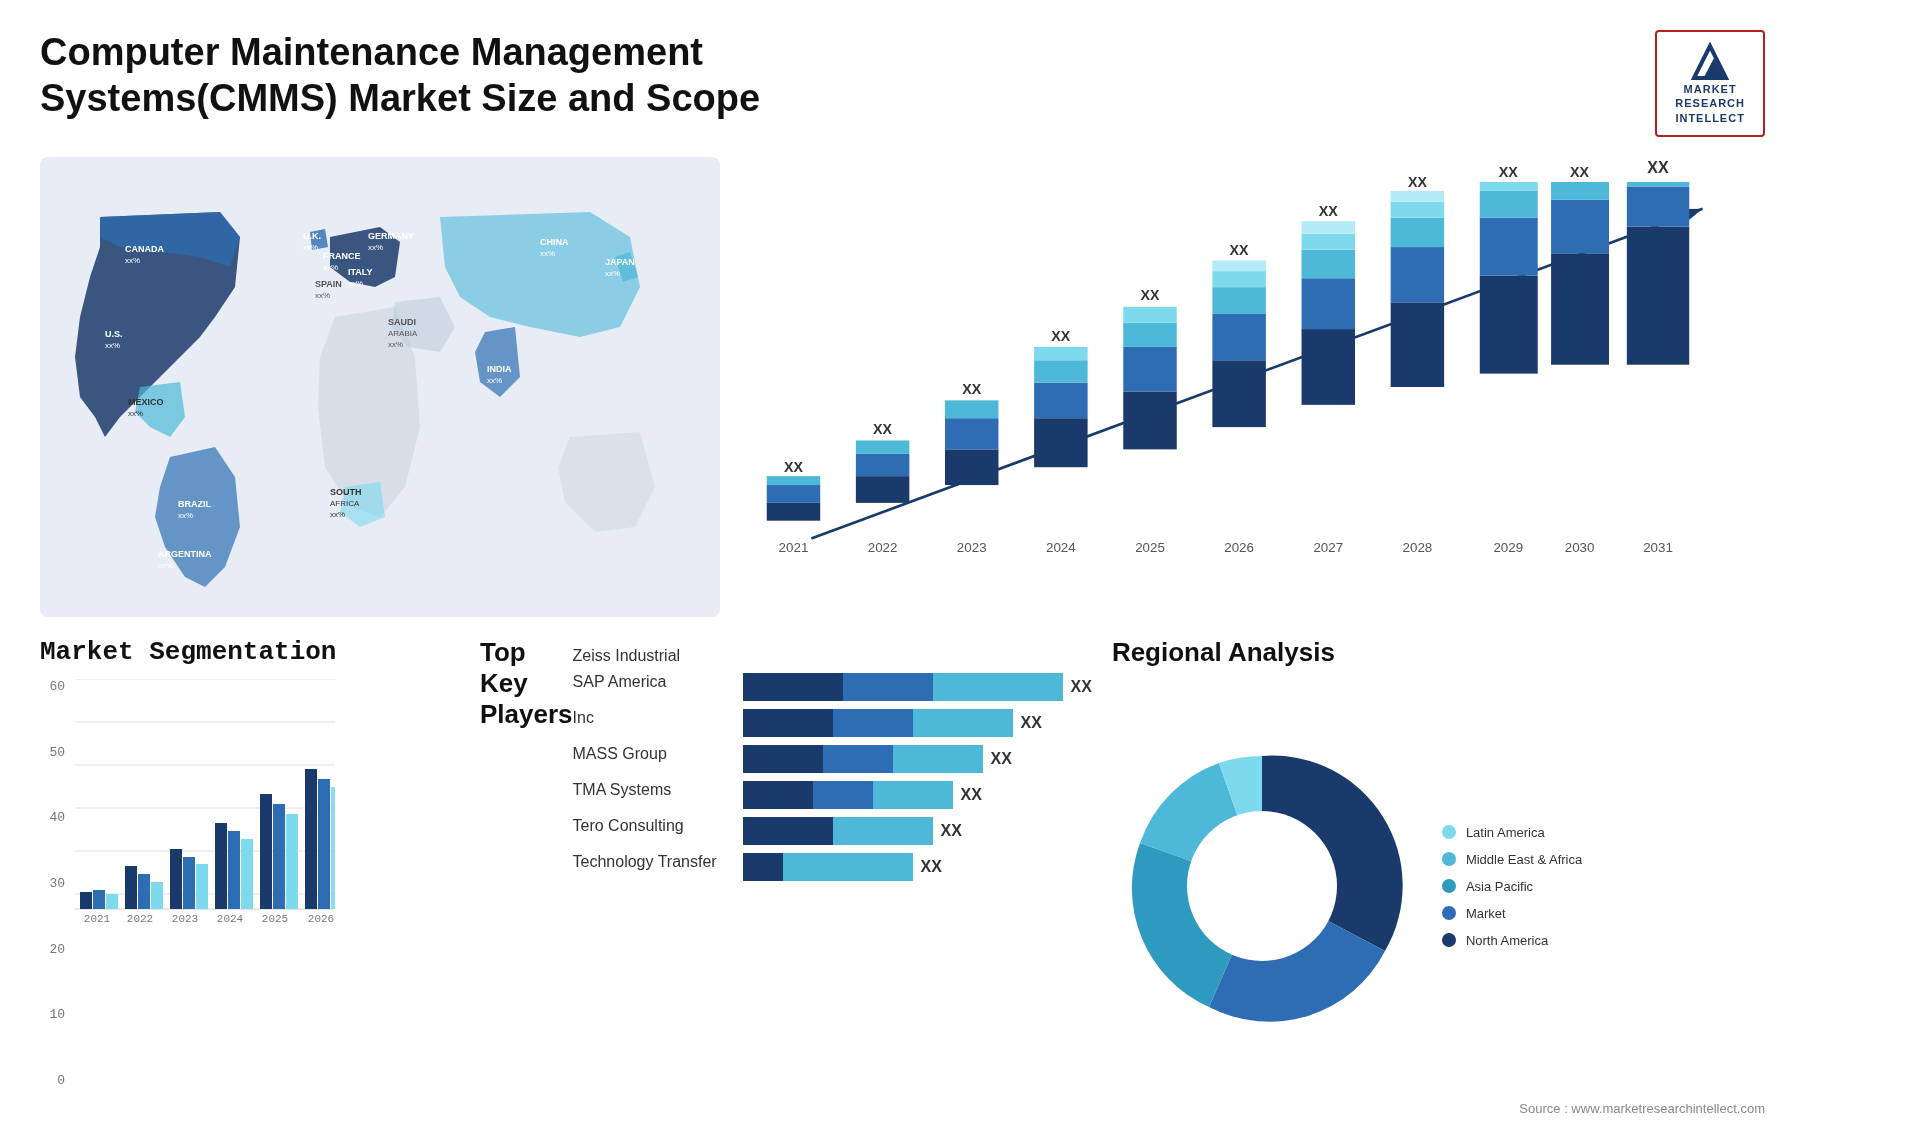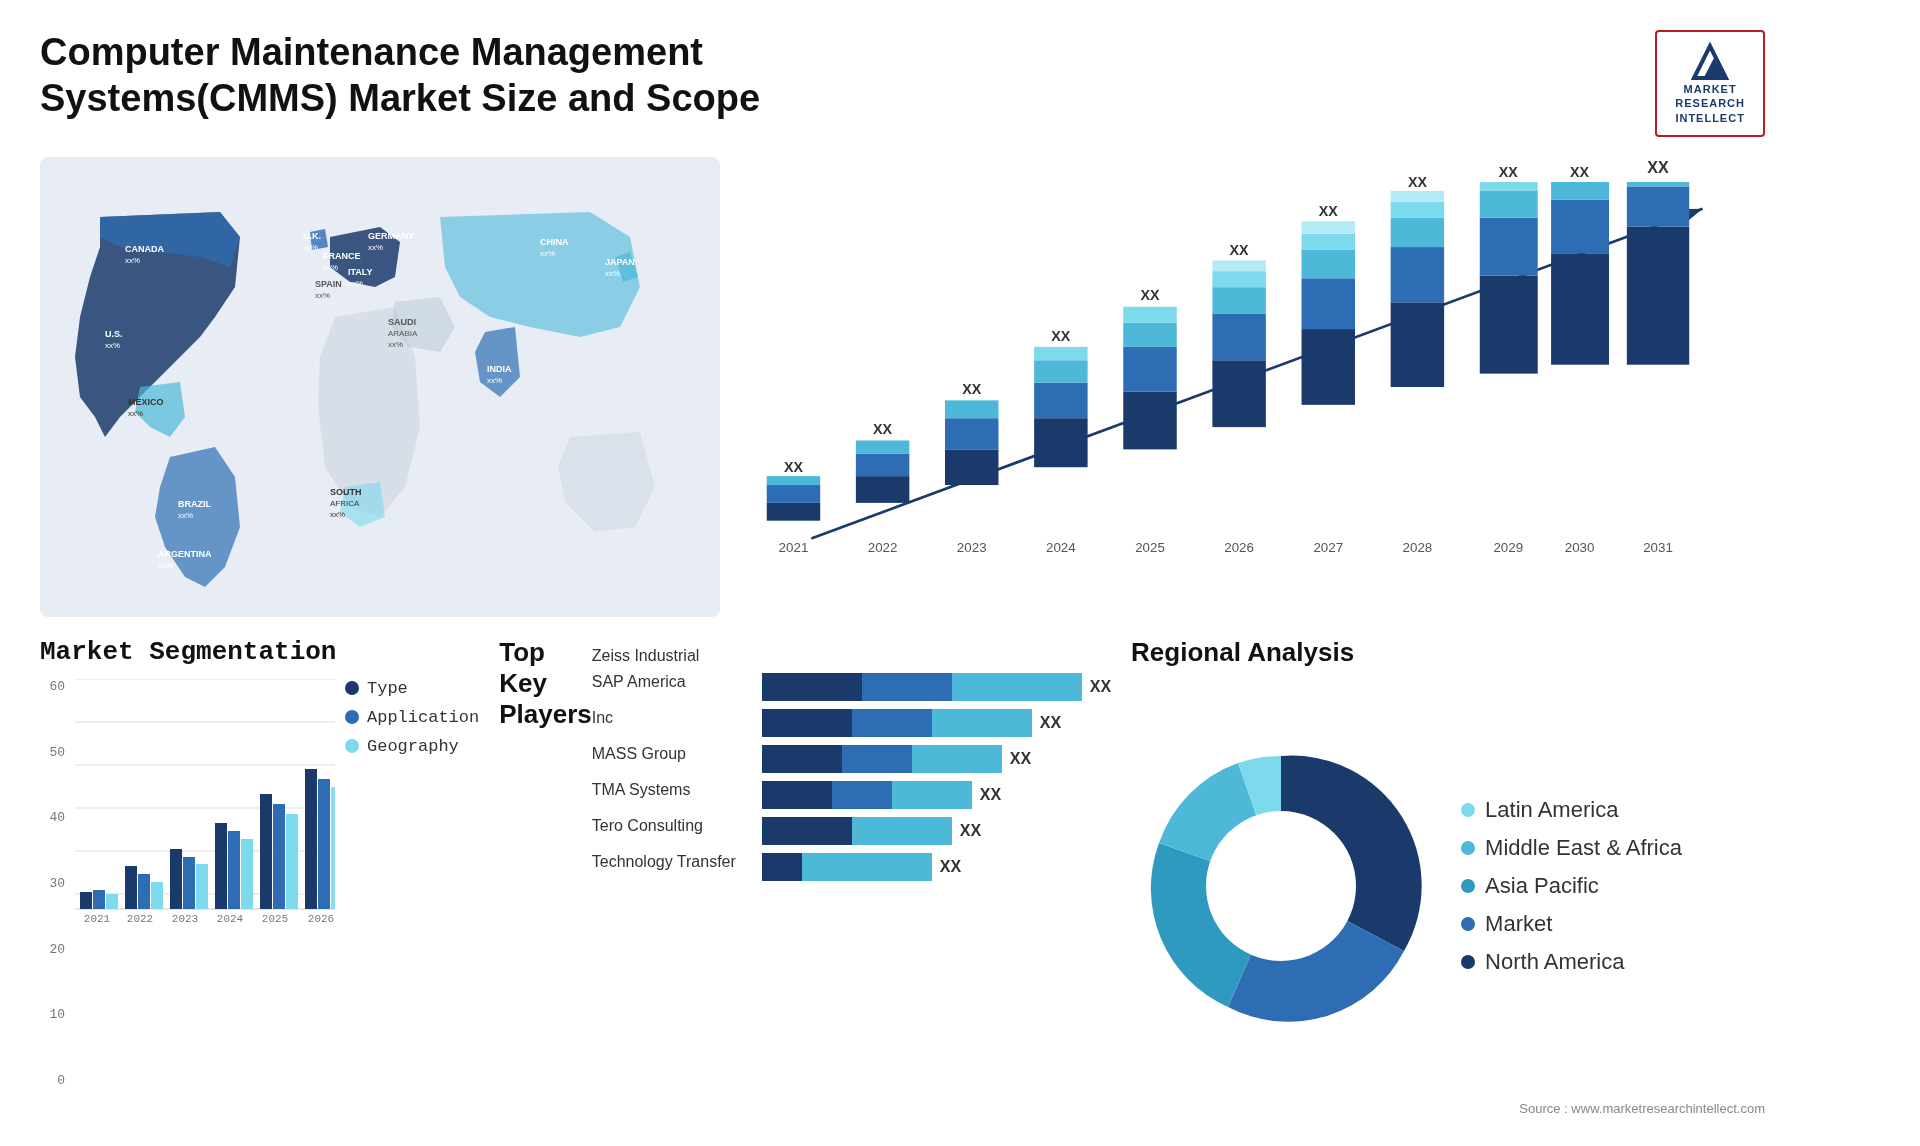--- a/index.html
+++ b/index.html
@@ -190,21 +190,21 @@
     }
     .regional-legend {
       display: flex;
       flex-direction: column;
       gap: 12px;
     }
     .reg-legend-item {
       display: flex;
       align-items: center;
       gap: 10px;
-      font-size: 22px;
+      font-size: 13px;
       color: #333;
     }
     .reg-legend-dot {
       width: 14px;
       height: 14px;
       border-radius: 50%;
     }
 
     .source-text {
       text-align: right;
@@ -455,34 +455,20 @@
           <rect x="198" y="125" width="12" height="105" fill="#2e6db4"></rect>
           <rect x="211" y="135" width="12" height="95" fill="#7dd9ec"></rect>
           <text x="200" y="243" text-anchor="middle" font-size="11" fill="#777">2025</text>
 
           <rect x="230" y="90" width="12" height="140" fill="#1a3a6b"></rect>
           <rect x="243" y="100" width="12" height="130" fill="#2e6db4"></rect>
           <rect x="256" y="108" width="12" height="122" fill="#7dd9ec" opacity="0.9"></rect>
           <text x="246" y="243" text-anchor="middle" font-size="11" fill="#777">2026</text>
         </svg>
 
-        <div class="seg-legend">
-          <div class="legend-item">
-            <div class="legend-dot" style="background:#1a3a6b;"></div>
-            <span>Type</span>
-          </div>
-          <div class="legend-item">
-            <div class="legend-dot" style="background:#2e6db4;"></div>
-            <span>Application</span>
-          </div>
-          <div class="legend-item">
-            <div class="legend-dot" style="background:#7dd9ec;"></div>
-            <span>Geography</span>
-          </div>
-        </div>
       </div>
     </div>
 
     <div class="players-section">
       <div class="section-title">Top Key Players</div>
       <div class="players-list">
 
         <div class="player-row">
           <div class="player-name">Zeiss Industrial</div>
           <div class="player-bar-container"></div>

